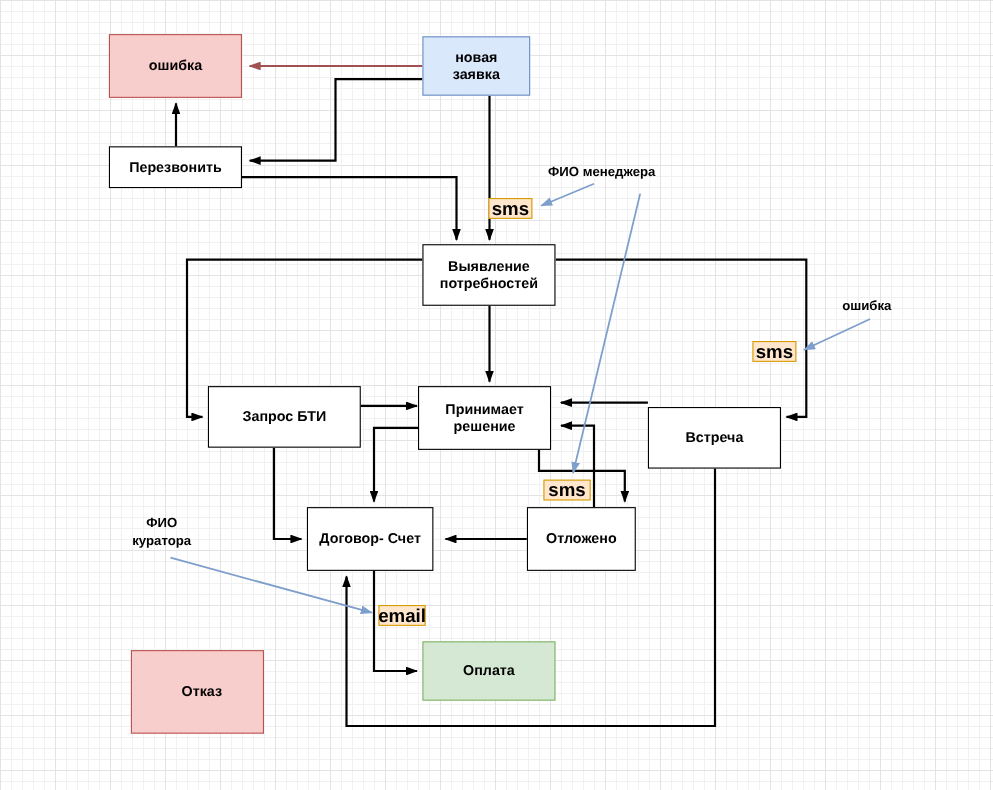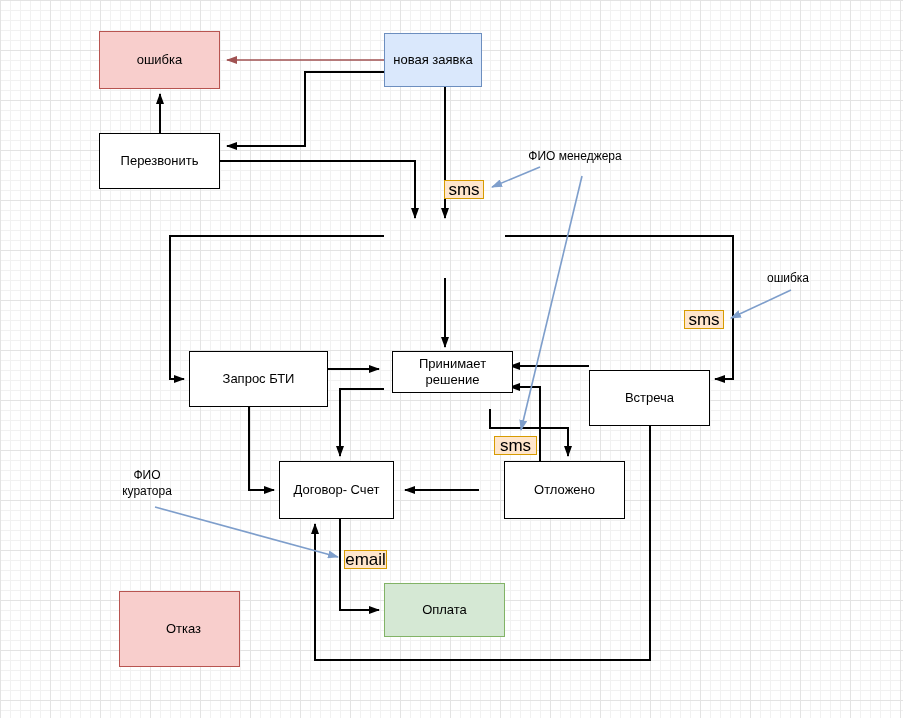--- a/index.html
+++ b/index.html
@@ -10,20 +10,21 @@
   }
   #canvas{
     position:relative;width:903px;height:718px;
     background-color:#ffffff;
     background-image:
       linear-gradient(to right, #e3e3e3 1px, transparent 1px),
       linear-gradient(to bottom, #e3e3e3 1px, transparent 1px),
       linear-gradient(to right, #f1f1f1 1px, transparent 1px),
       linear-gradient(to bottom, #f1f1f1 1px, transparent 1px);
     background-size:50px 50px,50px 50px,10px 10px,10px 10px;
+    font-weight:bold;
   }
   #edges{position:absolute;left:0;top:0;width:903px;height:718px;}
   .edge{stroke:var(--connector);stroke-width:2;fill:none;}
   .edge-red{stroke:var(--error_arrow);stroke-width:1.6;fill:none;}
   .edge-note{stroke:var(--note_arrow);stroke-width:1.6;fill:none;}
   .mk-black{fill:var(--connector);}
   .mk-red{fill:var(--error_arrow);}
   .mk-blue{fill:var(--note_arrow);}
 
   .node{
@@ -33,46 +34,46 @@
     border:1px solid var(--node_plain_border);
     background:var(--node_plain_fill);
     padding:2px 6px;line-height:1.25;
   }
   .node.red{background:var(--node_red_fill);border-color:var(--node_red_border);}
   .node.blue{background:var(--node_blue_fill);border-color:var(--node_blue_border);}
   .node.green{background:var(--node_green_fill);border-color:var(--node_green_border);}
 
   #n-error    {left:99px; top:31px; width:121px;height:58px;}
   #n-new-request{left:384px;top:33px; width:98px;height:54px;}
-  #n-callback {left:99px; top:133px;width:121px;height:56px;}
+  #n-callback {left:99px; top:133px;width:121px;height:38px;}
   #n-needs    {left:384px;top:222px;width:121px;height:56px;}
   #n-bti      {left:189px;top:351px;width:139px;height:56px;}
-  #n-decision {left:392px;top:351px;width:121px;height:42px;}
+  #n-decision {left:380px;top:351px;width:121px;height:58px;}
   #n-meeting  {left:589px;top:351px;width:121px;height:56px;margin-top:19px;}
   #n-contract {left:279px;top:461px;width:115px;height:58px;}
-  #n-postponed{left:479px;top:461px;width:121px;height:58px;margin-left:25px;}
+  #n-postponed{left:479px;top:461px;width:99px;height:58px;}
   #n-payment  {left:384px;top:583px;width:121px;height:54px;}
   #n-refusal  {left:119px;top:591px;width:121px;height:76px;padding-left:14px;}
 
   .tag{
     position:absolute;box-sizing:border-box;
     display:flex;align-items:center;justify-content:center;
     font-size:17px;color:#000;
     background:var(--tag_fill);border:1px solid var(--tag_border);
   }
   #t-sms1 {left:444px;top:180px;width:40px;height:19px;}
   #t-sms2 {left:684px;top:310px;width:40px;height:19px;}
   #t-sms3 {left:494px;top:436px;width:43px;height:19px;}
   #t-email{left:344px;top:550px;width:43px;height:19px;}
 
   .note{
     position:absolute;font-size:12px;color:#000;
     text-align:center;line-height:1.3;
   }
-  #a-manager{left:492px;top:149px;width:110px;padding-left:28px;}
+  #a-manager{left:492px;top:149px;width:110px;}
   #a-address{left:762px;top:271px;width:52px;}
   #a-curator{left:115px;top:468px;width:64px;}
 </style>
 </head>
 <body>
 
 <div id="canvas">
 
   <svg id="edges" viewBox="0 0 903 718" xmlns="http://www.w3.org/2000/svg">
     <defs>
@@ -107,20 +108,21 @@
 
     <polyline class="edge-note" points="582,176 521,430" marker-end="url(#arr-blue)"></polyline>
     <polyline class="edge-note" points="540,167 492,187" marker-end="url(#arr-blue)"></polyline>
     <polyline class="edge-note" points="791,290 731,318" marker-end="url(#arr-blue)"></polyline>
     <polyline class="edge-note" points="155,507 338,557" marker-end="url(#arr-blue)"></polyline>
   </svg>
 
   <div class="node red" id="n-error">ошибка</div>
   <div class="node blue" id="n-new-request">новая заявка</div>
   <div class="node" id="n-callback">Перезвонить</div>
+  <div class="node" id="n-needs">Выявление потребностей</div>
   <div class="node" id="n-bti">Запрос БТИ</div>
   <div class="node" id="n-decision">Принимает решение</div>
   <div class="node" id="n-meeting">Встреча</div>
   <div class="node" id="n-contract">Договор- Счет</div>
   <div class="node" id="n-postponed">Отложено</div>
   <div class="node green" id="n-payment">Оплата</div>
   <div class="node red" id="n-refusal">Отказ</div>
 
   <div class="tag" id="t-sms1">sms</div>
   <div class="tag" id="t-sms2">sms</div>

